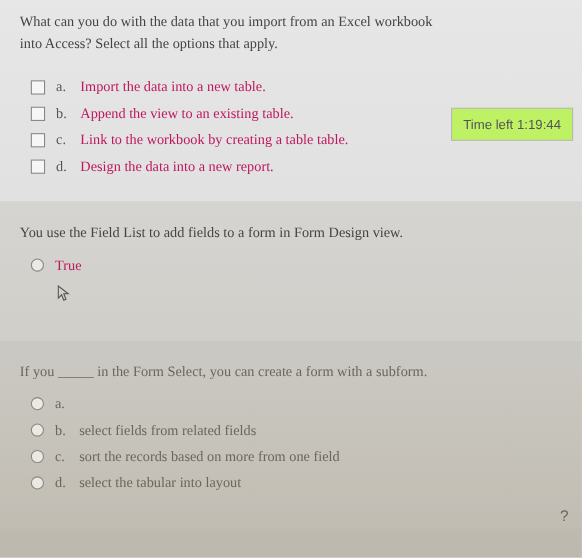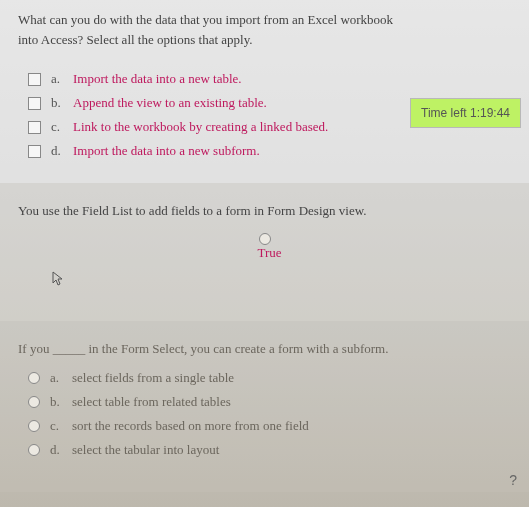--- a/index.html
+++ b/index.html
@@ -61,21 +61,21 @@
       margin-right: 10px;
       flex-shrink: 0;
     }
     .letter {
       width: 22px;
       flex-shrink: 0;
       color: #555;
     }
     .option-label { color: #be185d; }
     .q3 .question-text, .q3 .option-row, .q3 .letter, .q3 .option-label { color: #6b665d; }
-    .tf-options .option-row { margin-bottom: 6px; flex-direction: column; }
+    .tf-options .option-row { margin-bottom: 6px; }
     .cursor {
       margin-top: 10px;
       margin-left: 34px;
       font-size: 15px;
       color: #555;
     }
     .help-icon {
       position: absolute;
       right: 12px;
       bottom: 4px;
@@ -101,26 +101,26 @@
       <span class="option-label">Import the data into a new table.</span>
     </div>
     <div class="option-row">
       <div class="checkbox"></div>
       <span class="letter">b.</span>
       <span class="option-label">Append the view to an existing table.</span>
     </div>
     <div class="option-row">
       <div class="checkbox"></div>
       <span class="letter">c.</span>
-      <span class="option-label">Link to the workbook by creating a linked based.</span>
+      <span class="option-label">Link to the workbook by creating a table table.</span>
     </div>
     <div class="option-row">
       <div class="checkbox"></div>
       <span class="letter">d.</span>
-      <span class="option-label">Import the data into a new subform.</span>
+      <span class="option-label">Design the data into a new report.</span>
     </div>
   </div>
 </div>
 
 <div class="question-block q2">
   <div class="question-text">You use the Field List to add fields to a form in Form Design view.</div>
   <div class="options tf-options">
     <div class="option-row">
       <div class="radio"></div>
       <span class="option-label">True</span>
@@ -132,26 +132,25 @@
     </svg>
   </div>
 </div>
 
 <div class="question-block q3">
   <div class="question-text">If you _____ in the Form Select, you can create a form with a subform.</div>
   <div class="options">
     <div class="option-row">
       <div class="radio"></div>
       <span class="letter">a.</span>
-      <span class="option-label">select fields from a single table</span>
     </div>
     <div class="option-row">
       <div class="radio"></div>
       <span class="letter">b.</span>
-      <span class="option-label">select table from related tables</span>
+      <span class="option-label">select fields from related fields</span>
     </div>
     <div class="option-row">
       <div class="radio"></div>
       <span class="letter">c.</span>
       <span class="option-label">sort the records based on more from one field</span>
     </div>
     <div class="option-row">
       <div class="radio"></div>
       <span class="letter">d.</span>
       <span class="option-label">select the tabular into layout</span>

